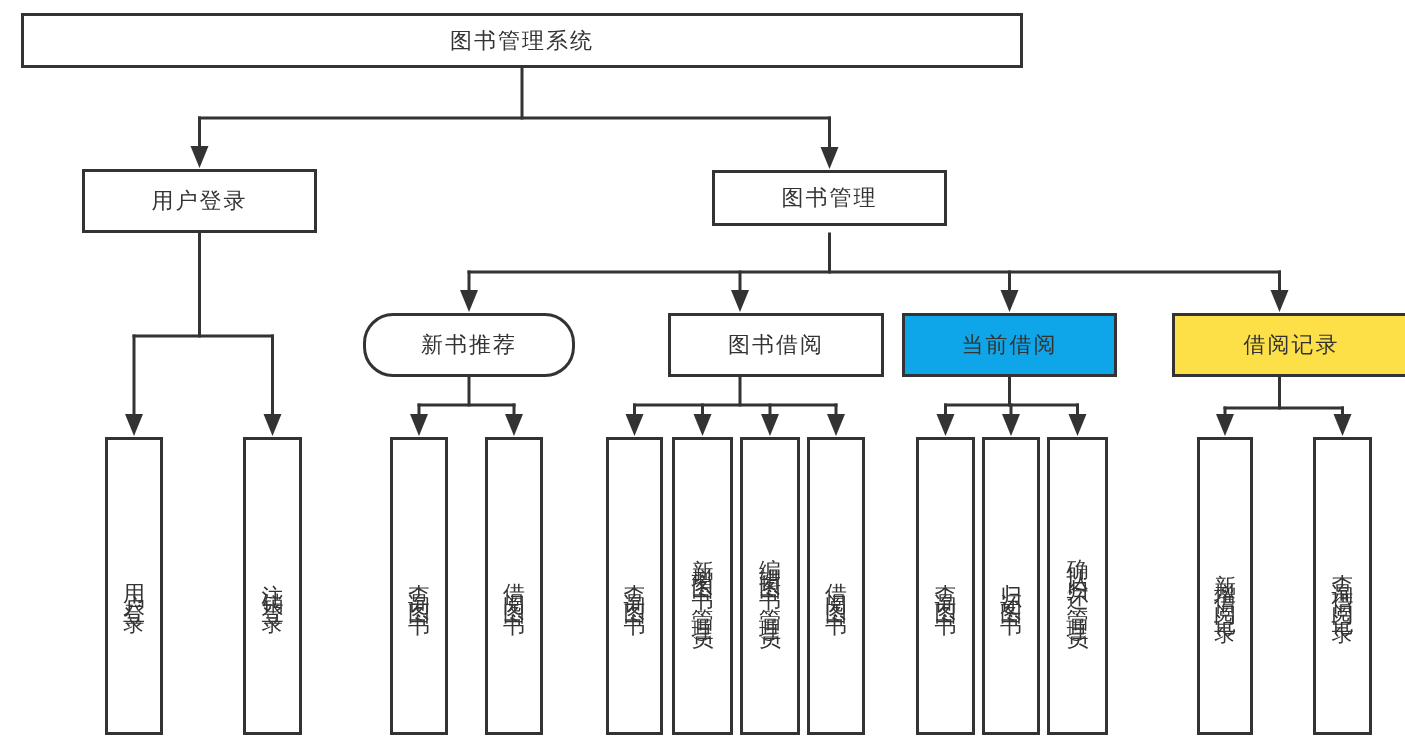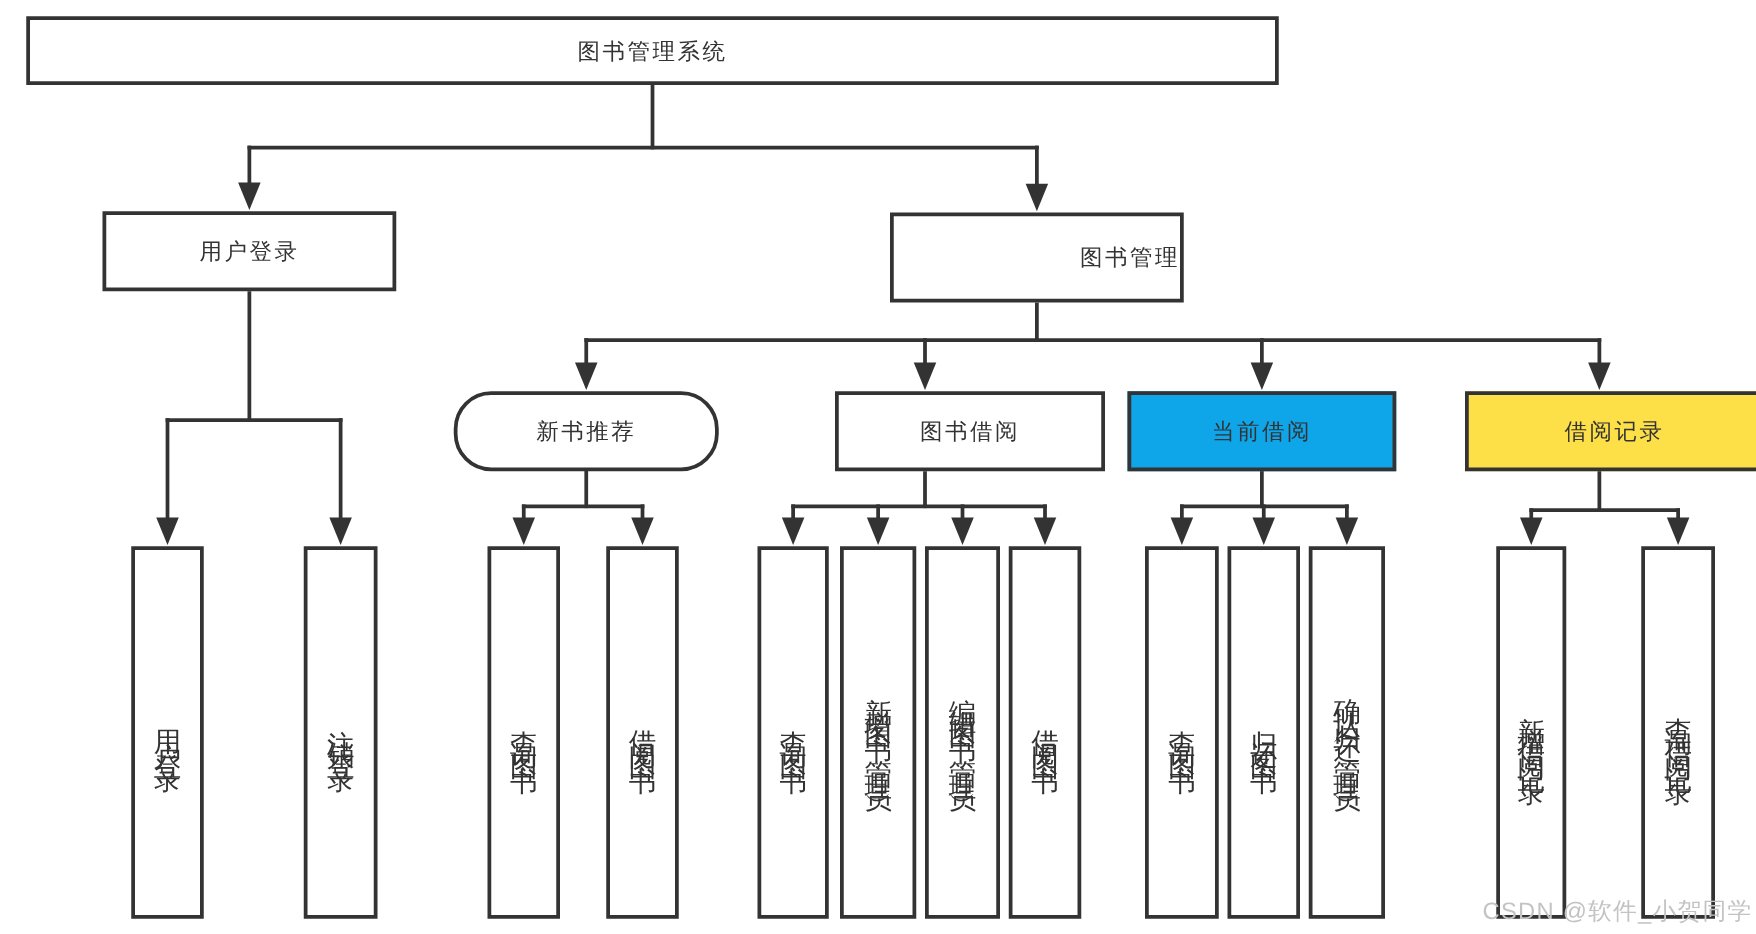--- a/index.html
+++ b/index.html
@@ -26,21 +26,21 @@
     box-sizing: border-box;
     background: #ffffff;
     border: 3px solid var(--line-color, #333333);
     display: flex;
     align-items: center;
     justify-content: center;
     z-index: 2;
   }
   #nodes .box .label {
     color: var(--text-color, #333333);
-    font-size: 18px;
+    font-size: 22px;
     letter-spacing: 2px;
     white-space: nowrap;
     line-height: 1;
   }
   #nodes .box.v .label {
     writing-mode: vertical-rl;
     text-orientation: mixed;
     letter-spacing: 10px;
     font-size: 22px;
   }
@@ -113,21 +113,21 @@
       <line x1="1342.5" y1="408" x2="1342.5" y2="418" stroke="#333333" stroke-width="3" stroke-linecap="square"></line>
       <polygon points="1333.5,414 1351.5,414 1342.5,436" fill="#333333"></polygon>
     </svg>
   <div id="nodes">
       <div class="box" style="left: 21px; top: 13px; width: 1002px; height: 55px; background: rgb(255, 255, 255);">
         <span class="label">图书管理系统</span>
       </div>
       <div class="box" style="left: 82px; top: 169px; width: 235px; height: 64px; background: rgb(255, 255, 255);">
         <span class="label">用户登录</span>
       </div>
-      <div class="box" style="left: 712px; top: 170px; width: 235px; height: 72px; background: rgb(255, 255, 255); justify-content: flex-end;">
+      <div class="box" style="left: 712px; top: 170px; width: 235px; height: 56px; background: rgb(255, 255, 255);">
         <span class="label">图书管理</span>
       </div>
       <div class="box" style="left: 363px; top: 313px; width: 212px; height: 64px; background: rgb(255, 255, 255); border-radius: 30px;">
         <span class="label">新书推荐</span>
       </div>
       <div class="box" style="left: 668px; top: 313px; width: 216px; height: 64px; background: rgb(255, 255, 255);">
         <span class="label">图书借阅</span>
       </div>
       <div class="box" style="left: 902px; top: 313px; width: 215px; height: 64px; background: #0ea5e9;">
         <span class="label">当前借阅</span>
@@ -168,14 +168,13 @@
       <div class="box v" style="left: 1047px; top: 437px; width: 61px; height: 298px; background: rgb(255, 255, 255);">
         <span class="label">确认归还（管理员）</span>
       </div>
       <div class="box v" style="left: 1197px; top: 437px; width: 56px; height: 298px; background: rgb(255, 255, 255);">
         <span class="label">新增借阅记录</span>
       </div>
       <div class="box v" style="left: 1313px; top: 437px; width: 59px; height: 298px; background: rgb(255, 255, 255);">
         <span class="label">查询借阅记录</span>
       </div>
     </div>
-  <div class="watermark">CSDN @软件_小贺同学</div>
 </div>
 
 </body></html>

